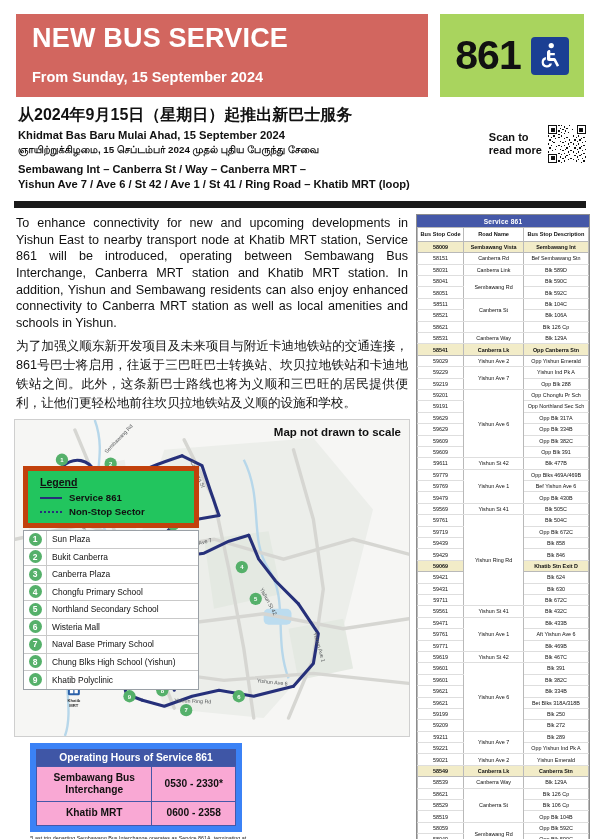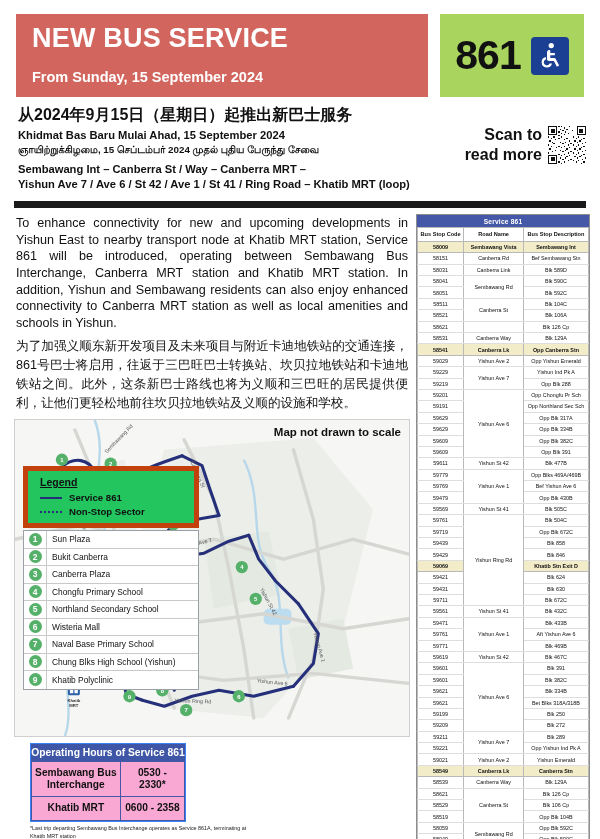--- a/index.html
+++ b/index.html
@@ -29,21 +29,21 @@
                 align-items:center; justify-content:center; }
   .wheelchair svg { width: 30px; height: 30px; }
 
   
   .subhead { position:relative; padding: 6px 16px 4px 18px; }
   .subhead .ln { font-size: 11.2px; font-weight: bold; line-height: 1.45; white-space: nowrap; }
   .subhead .cn { font-size: 16px; }
   .subhead .ta { font-size: 9.8px; }
   .routeline { margin-top: 5px; font-size: 11.2px; font-weight:bold; line-height:1.35; }
   .scanbox { position:absolute; right: 14px; top: 28px; display:flex; align-items:center; gap:6px; }
-  .scantxt { font-size: 16px; font-weight:bold; line-height:1.2; text-align:right; }
+  .scantxt { font-size: 11px; font-weight:bold; line-height:1.2; text-align:left; }
   .qr { width: 38px; height: 38px; }
 
   .blackbar { height: 7px; background:#1a1a1a; margin: 5px 14px 0 14px; }
 
   
   .body { display:flex; padding: 0 14px; gap: 6px; }
   .left { width: 398px; }
   .right { width: 174px; }
 
   
@@ -70,21 +70,21 @@
   .poi .prow { display:flex; align-items:center; border-bottom:1px solid #c9c9c9; height: 17.5px; }
   .poi .prow:last-child { border-bottom: none; }
   .badge { width: 23px; display:flex; align-items:center; justify-content:center;
            border-right:1px solid #c9c9c9; height:100%; }
   .circ { width: 13px; height:13px; border-radius:50%; background:#55b06a;
           color:#fff; font-size:8.5px; font-weight:bold; display:flex; align-items:center;
           justify-content:center; }
   .poi .pname { font-size: 8.4px; padding-left: 5px; color:#111; }
 
   
-  .hours { margin: 6px 0 0 16px; width: 156px; border:1px solid #3b82f6; }
+  .hours { margin: 6px 0 0 16px; width: 212px; border:6px solid #3b82f6; }
   .hours .htitle { background:#3f56a6; color:#fff; font-size: 10.3px; font-weight:bold;
                    text-align:center; padding: 3px 0; }
   .hours table { width:100%; border-collapse: collapse; background:#f9a8d4; }
   .hours td { border:1px solid #4558a8; font-size: 10.2px; font-weight:bold;
               text-align:center; padding: 5px 3px; line-height:1.2; }
   .hours td.c1 { width: 58%; }
   .footnote { font-size: 5.4px; line-height:1.45; margin: 3px 0 0 16px; width: 220px; color:#222; }
 
   
   .stbl { margin-top: 6px; width: 174px; border:1px solid #8d8d8d; background:#fff; }

